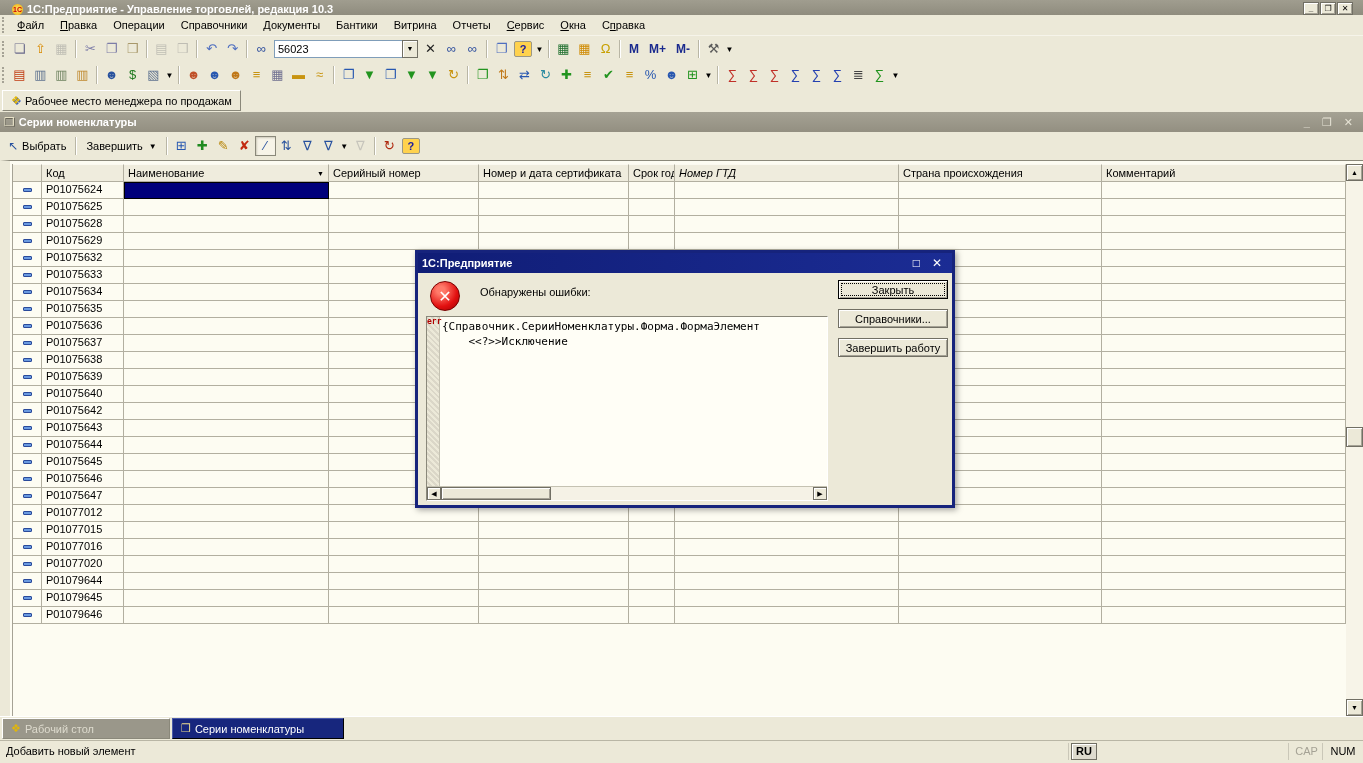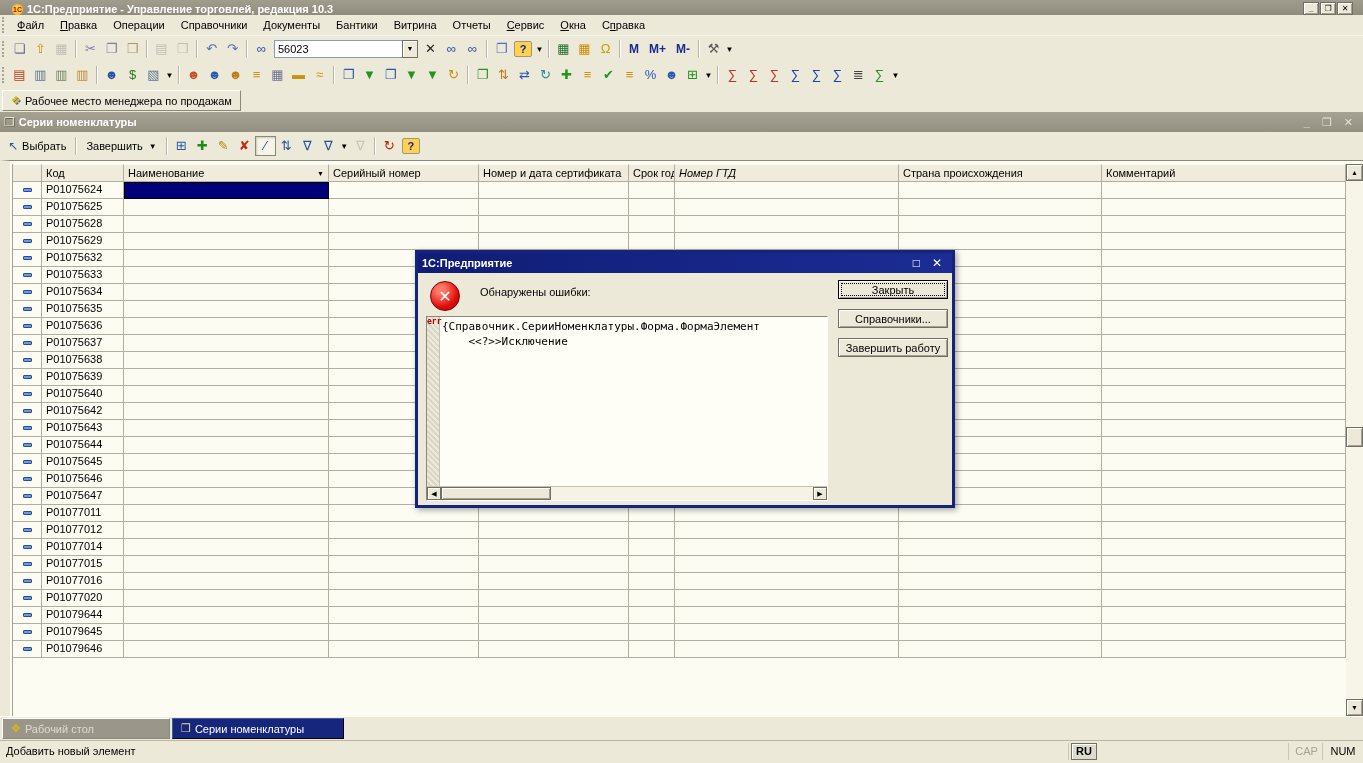--- a/index.html
+++ b/index.html
@@ -533,47 +533,21 @@
             <div class="td" style="width: 150px;"></div>
             <div class="td" style="width: 46px;"></div>
             <div class="td" style="width: 224px;"></div>
             <div class="td" style="width: 203px;"></div>
             <div class="td" style="flex: 1 1 0%;"></div>
           </div>
           <div class="trow">
             <div class="td gutter" style="width: 29px;">
               <span class="dash"></span>
             </div>
-            <div class="td" style="width: 82px;">P01077011</div>
-            <div class="td" style="width: 205px;"></div>
-            <div class="td" style="width: 150px;"></div>
-            <div class="td" style="width: 150px;"></div>
-            <div class="td" style="width: 46px;"></div>
-            <div class="td" style="width: 224px;"></div>
-            <div class="td" style="width: 203px;"></div>
-            <div class="td" style="flex: 1 1 0%;"></div>
-          </div>
-          <div class="trow">
-            <div class="td gutter" style="width: 29px;">
-              <span class="dash"></span>
-            </div>
             <div class="td" style="width: 82px;">P01077012</div>
-            <div class="td" style="width: 205px;"></div>
-            <div class="td" style="width: 150px;"></div>
-            <div class="td" style="width: 150px;"></div>
-            <div class="td" style="width: 46px;"></div>
-            <div class="td" style="width: 224px;"></div>
-            <div class="td" style="width: 203px;"></div>
-            <div class="td" style="flex: 1 1 0%;"></div>
-          </div>
-          <div class="trow">
-            <div class="td gutter" style="width: 29px;">
-              <span class="dash"></span>
-            </div>
-            <div class="td" style="width: 82px;">P01077014</div>
             <div class="td" style="width: 205px;"></div>
             <div class="td" style="width: 150px;"></div>
             <div class="td" style="width: 150px;"></div>
             <div class="td" style="width: 46px;"></div>
             <div class="td" style="width: 224px;"></div>
             <div class="td" style="width: 203px;"></div>
             <div class="td" style="flex: 1 1 0%;"></div>
           </div>
           <div class="trow">
             <div class="td gutter" style="width: 29px;">

